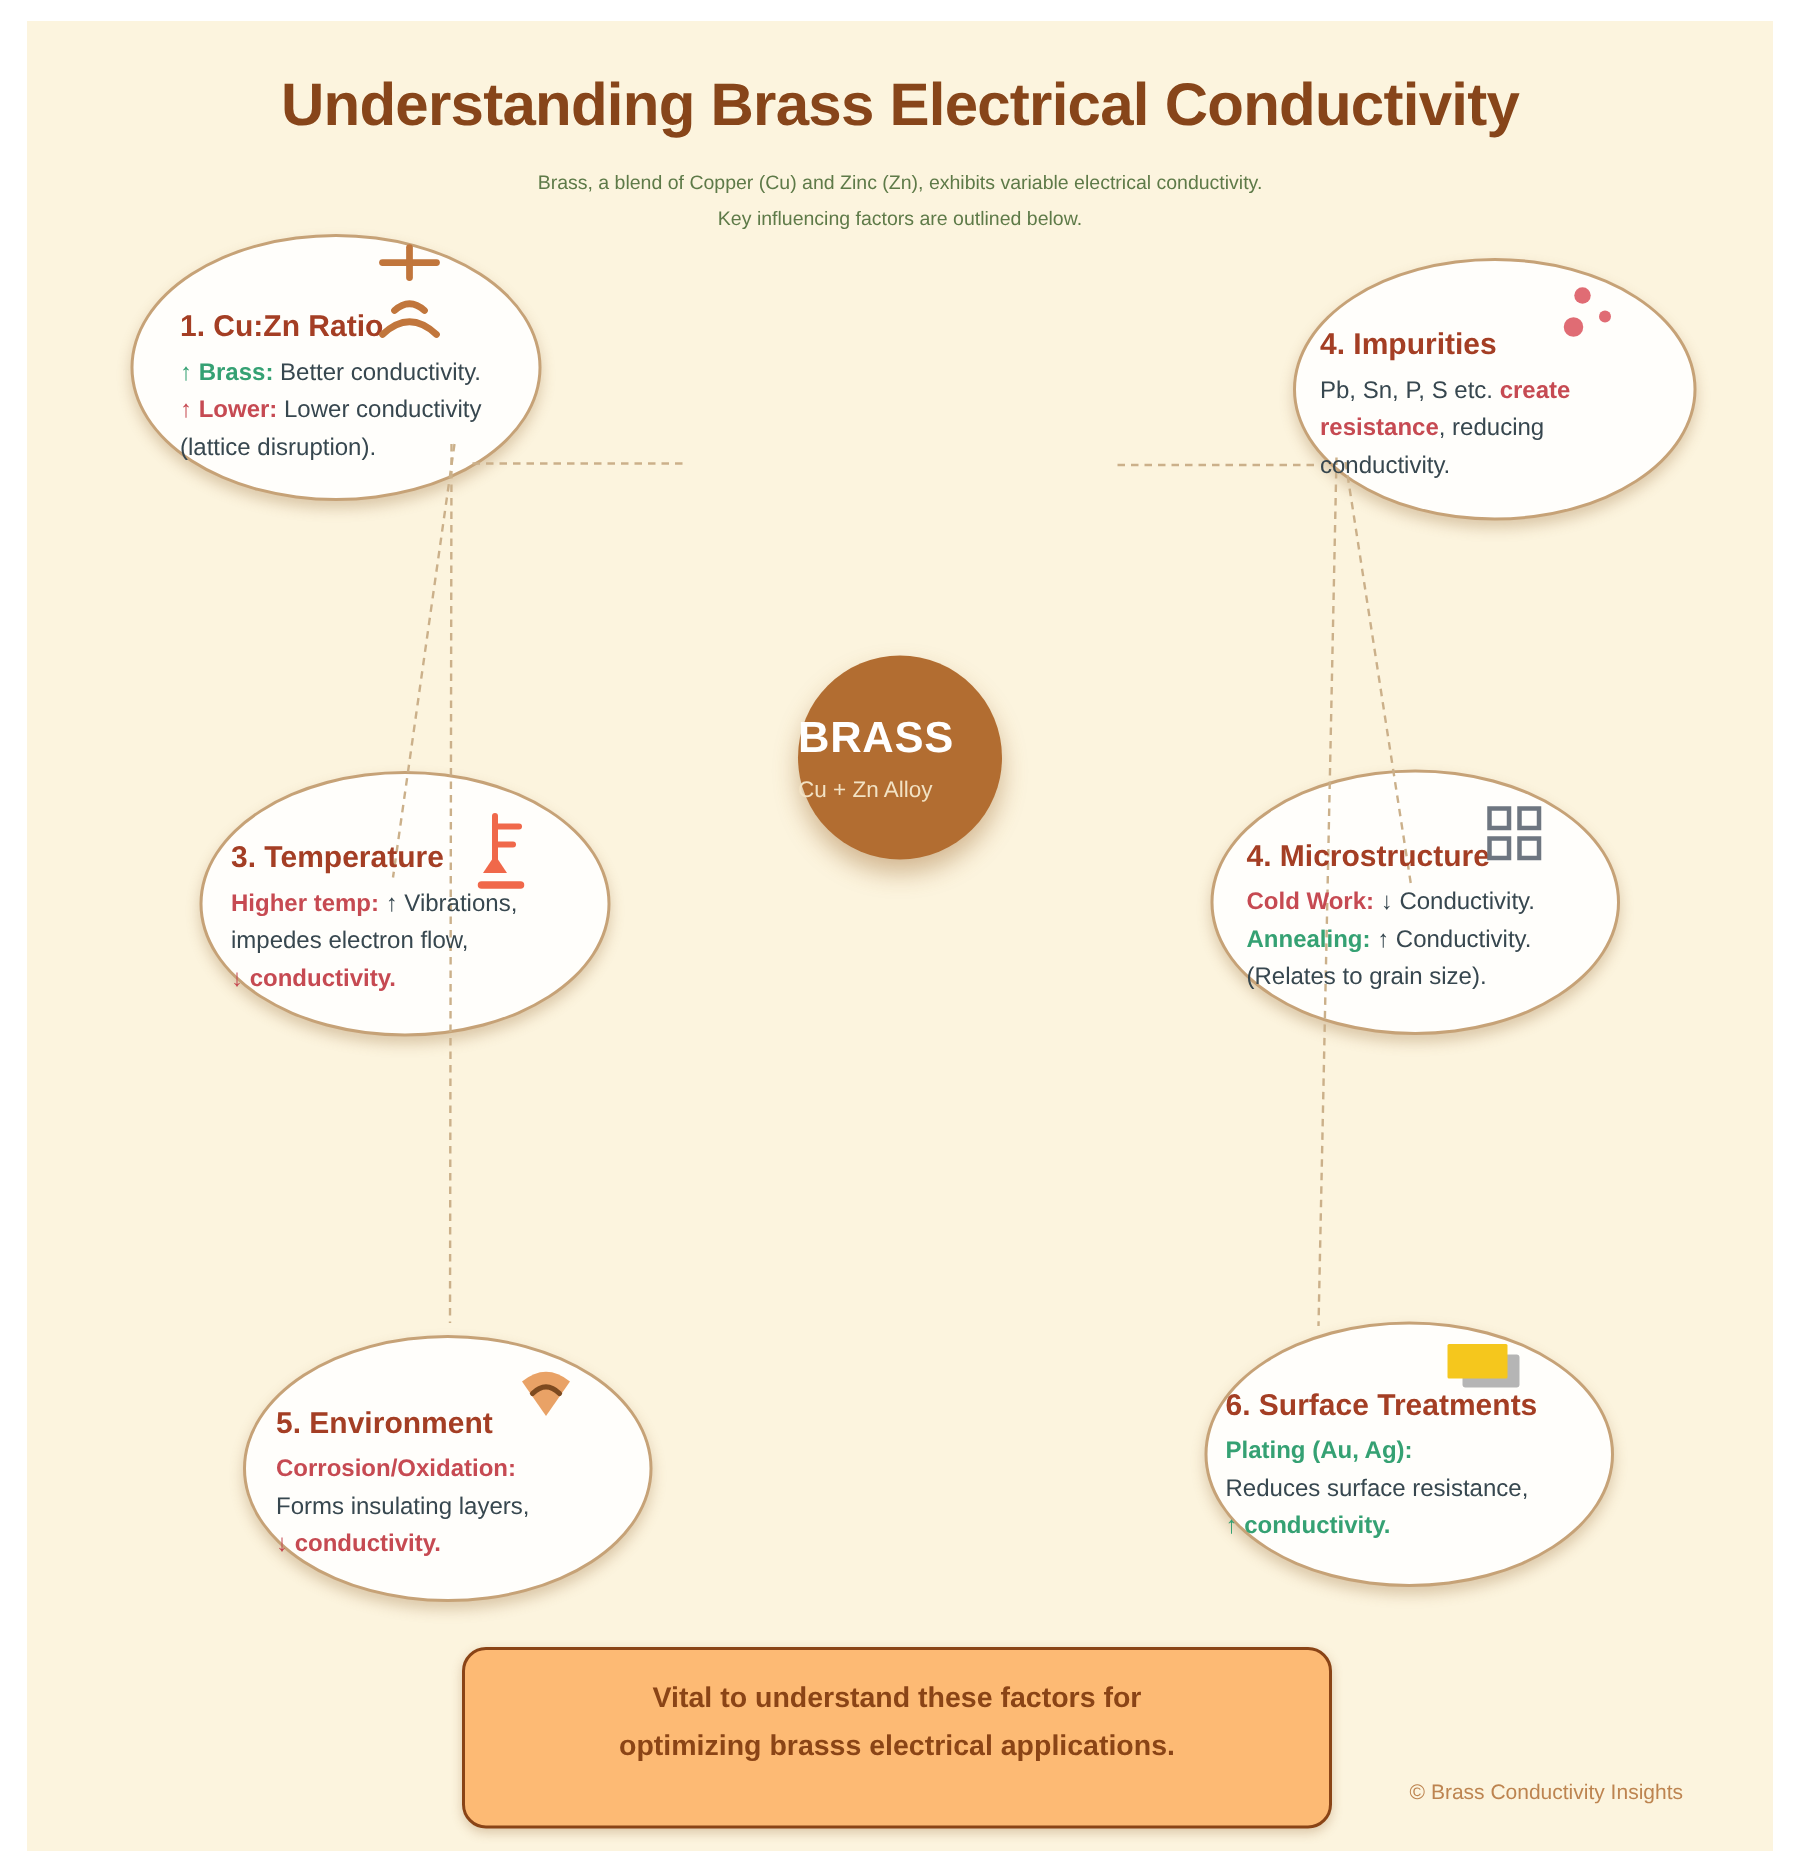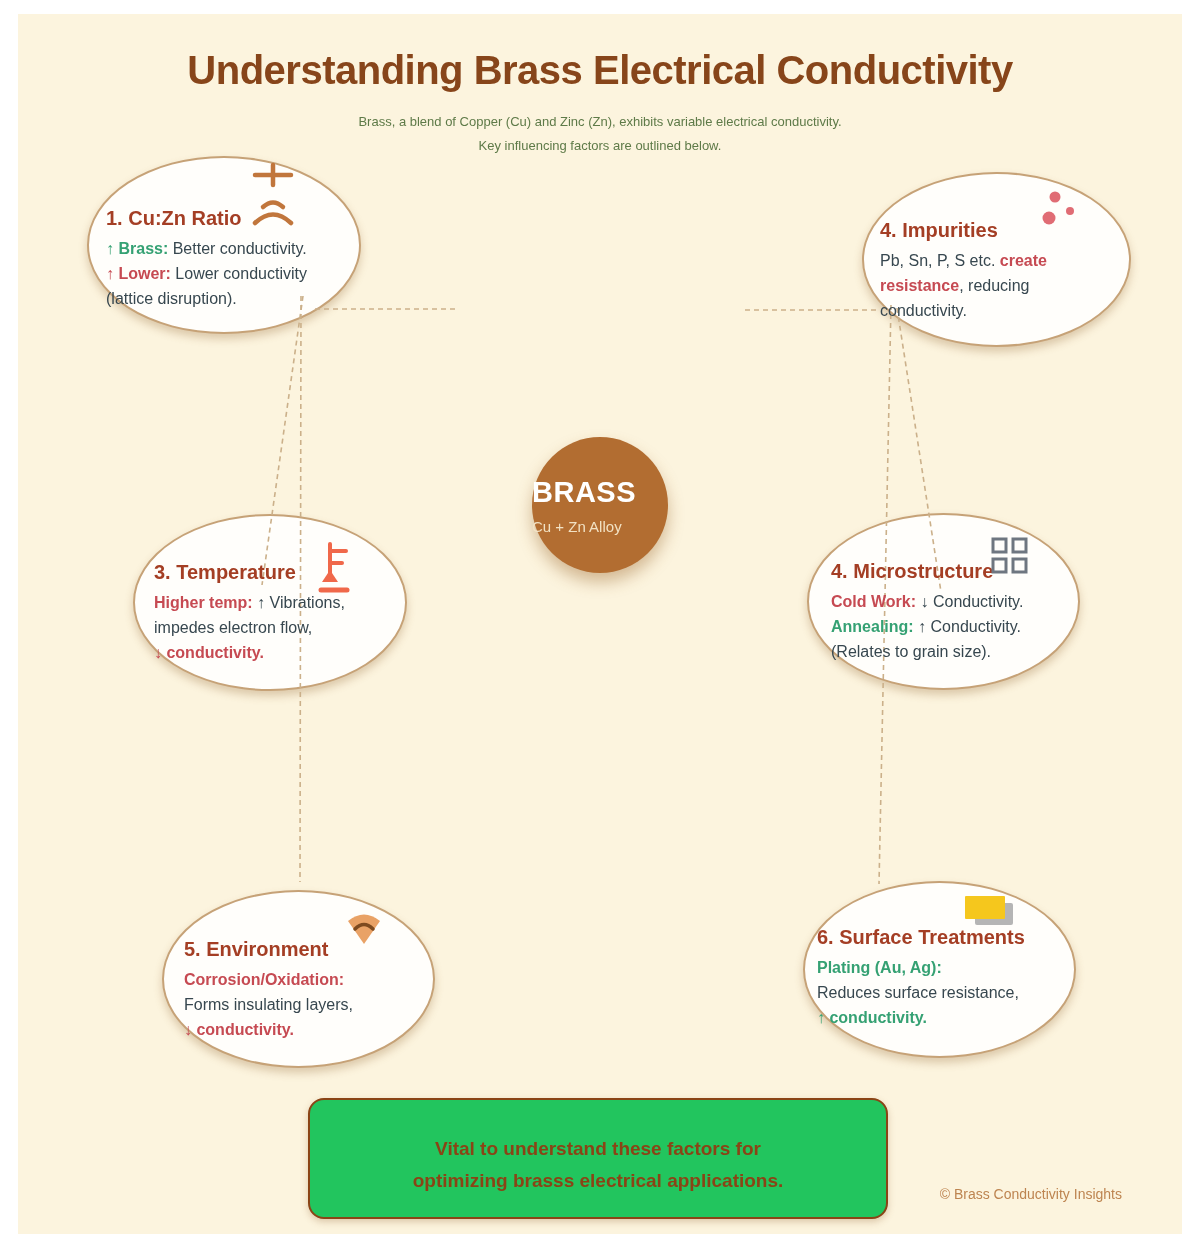--- a/index.html
+++ b/index.html
@@ -15,22 +15,22 @@
   .seg-green{color:#35a173;font-weight:bold;}
   .seg-red{color:#c64a52;font-weight:bold;}
   .seg-plain{color:#37474f;}
   .node-icon{position:absolute;z-index:3;}
   .center-circle{position:absolute;left:532px;top:437px;width:136px;height:136px;border-radius:50%;
     background:#b26d31;box-shadow:0 9px 16px rgba(150,95,35,.4);z-index:3;
     display:flex;flex-direction:column;align-items:flex-start;justify-content:center;}
   .center-label{color:#ffffff;font-size:29px;font-weight:bold;letter-spacing:.5px;}
   .center-sub{color:#f2e2c4;font-size:15px;margin-top:9px;}
   .footer-box{position:absolute;left:308px;top:1098px;width:580px;height:121px;box-sizing:border-box;
-    background:#22c55e;border:2px solid #8a4416;border-radius:16px;box-shadow:0 3px 7px rgba(150,100,50,.3);
-    text-align:center;padding-top:33px;z-index:3;}
+    background:#fdba74;border:2px solid #8a4416;border-radius:16px;box-shadow:0 3px 7px rgba(150,100,50,.3);
+    text-align:center;padding-top:17px;z-index:3;}
   .footer-line{font-size:19px;font-weight:bold;color:#8a4416;line-height:32px;}
   .copyright{position:absolute;right:78px;top:1186px;font-size:14px;color:#bd8450;z-index:3;}
 </style>
 </head>
 <body>
 
 <div class="canvas">
   <div class="paper"></div>
 
   <div class="title">Understanding Brass Electrical Conductivity</div>
@@ -53,21 +53,21 @@
       <path d="M897 308 L941 592"></path>
       <path d="M891 305 L879 884"></path>
     </g>
   </svg>
 
   <div class="center-circle">
     <div class="center-label">BRASS</div>
     <div class="center-sub">Cu + Zn Alloy</div>
   </div>
 
-  <div class="node-content" style="left:106px;top:206px;width:228px;">
+  <div class="node-content" style="left:120px;top:206px;width:228px;">
     <div class="node-title">1. Cu:Zn Ratio</div>
     <div class="node-line"><span class="seg-green">↑ Brass:</span><span class="seg-plain"> Better conductivity.</span></div>
     <div class="node-line"><span class="seg-red">↑ Lower:</span><span class="seg-plain"> Lower conductivity</span></div>
     <div class="node-line"><span class="seg-plain">(lattice disruption).</span></div>
   </div>
   <svg class="node-icon" style="left:249px;top:161px;" width="48" height="74" viewBox="0 0 48 74">
     <g stroke="#c1763c" stroke-width="4.5" stroke-linecap="round" fill="none">
       <path d="M6 14 H42"></path>
         <path d="M24 4 V24"></path>
       <path d="M14 46 Q24 37 34 46"></path>

